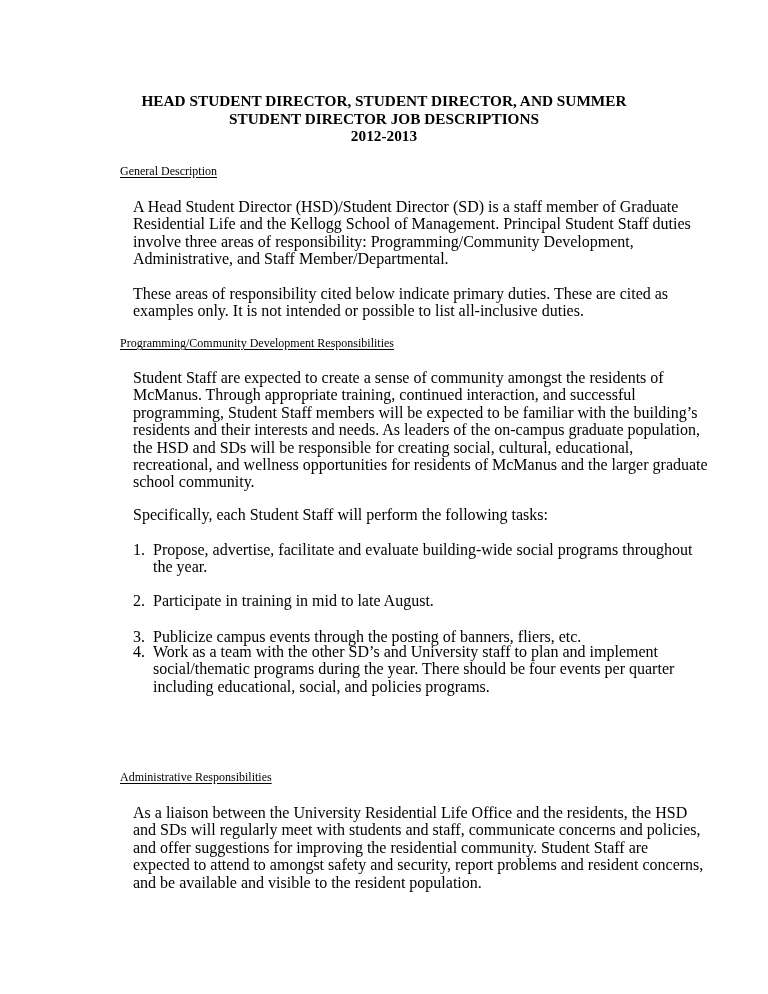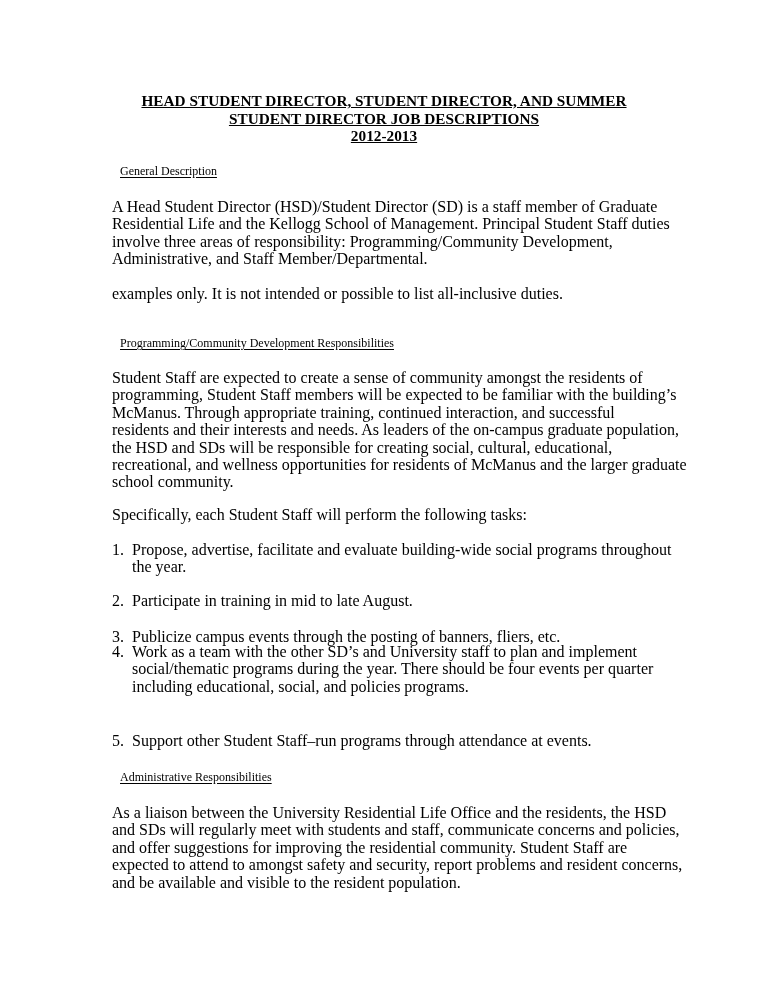--- a/index.html
+++ b/index.html
@@ -25,38 +25,38 @@
   .title-block {
     position: absolute;
     left: 0;
     top: 92px;
     width: 768px;
     text-align: center;
     font-weight: bold;
     font-size: 15.3px;
     line-height: 17.5px;
   }
-  .title-line { display: block; text-decoration: underline; }
+  .title-line { display: block; }
   .heading {
     position: absolute;
     left: 120px;
     font-size: 12px;
     line-height: 18px;
     text-decoration: underline;
     text-underline-offset: 2px;
     white-space: nowrap;
   }
   .para {
     position: absolute;
     left: 112px;
     width: 560px;
     font-size: 16px;
     line-height: 17.4px;
   }
-  .line { display: block; white-space: nowrap; }
+  .line { display: block; white-space: nowrap; margin-left: 21px; }
   .item {
     position: absolute;
     left: 112px;
     width: 580px;
     font-size: 16px;
     line-height: 17.4px;
   }
   .item .num {
     display: inline-block;
     width: 20px;
@@ -77,29 +77,30 @@
   <div class="heading" style="top:162px;">General Description</div>
 
   <div class="para" style="top:198px;">
     <span class="line">A Head Student Director (HSD)/Student Director (SD) is a staff member of Graduate</span>
     <span class="line">Residential Life and the Kellogg School of Management.  Principal Student Staff duties</span>
     <span class="line">involve three areas of responsibility: Programming/Community Development,</span>
     <span class="line">Administrative, and Staff Member/Departmental.</span>
   </div>
 
   <div class="para" style="top:285px;">
+    <span class="line">These areas of responsibility cited below indicate primary duties.  These are cited as</span>
     <span class="line">examples only.  It is not intended or possible to list all-inclusive duties.</span>
   </div>
 
   <div class="heading" style="top:334px;">Programming/Community Development Responsibilities</div>
 
   <div class="para" style="top:369px;">
     <span class="line">Student Staff are expected to create a sense of community amongst the residents of</span>
+    <span class="line">McManus.  Through appropriate training, continued interaction, and successful</span>
     <span class="line">programming, Student Staff members will be expected to be familiar with the building’s</span>
-    <span class="line">McManus.  Through appropriate training, continued interaction, and successful</span>
     <span class="line">residents and their interests and needs.  As leaders of the on-campus graduate population,</span>
     <span class="line">the HSD and SDs will be responsible for creating social, cultural, educational,</span>
     <span class="line">recreational, and wellness opportunities for residents of McManus and the larger graduate</span>
     <span class="line">school community.</span>
   </div>
 
   <div class="para" style="top:506px;">
     <span class="line">Specifically, each Student Staff will perform the following tasks:</span>
   </div>
 
@@ -115,23 +116,20 @@
   <div class="item" style="top:628px;">
     <span class="line"><span class="num">3.</span><span>Publicize campus events through the posting of banners, fliers, etc.</span></span>
   </div>
 
   <div class="item" style="top:643px;">
     <span class="line"><span class="num">4.</span><span>Work as a team with the other SD’s and University staff to plan and implement</span></span>
     <span class="line indent">social/thematic programs during the year.  There should be four events per quarter</span>
     <span class="line indent">including educational, social, and policies programs.</span>
   </div>
 
-  <div class="item" style="top:732px;">
-    <span class="line"><span class="num">5.</span><span>Support other Student Staff–run programs through attendance at events.</span></span>
-  </div>
 
   <div class="heading" style="top:768px;">Administrative Responsibilities</div>
 
   <div class="para" style="top:804px;">
     <span class="line">As a liaison between the University Residential Life Office and the residents, the HSD</span>
     <span class="line">and SDs will regularly meet with students and staff, communicate concerns and policies,</span>
     <span class="line">and offer suggestions for improving the residential community.  Student Staff are</span>
     <span class="line">expected to attend to amongst safety and security, report problems and resident concerns,</span>
     <span class="line">and be available and visible to the resident population.</span>
   </div>

